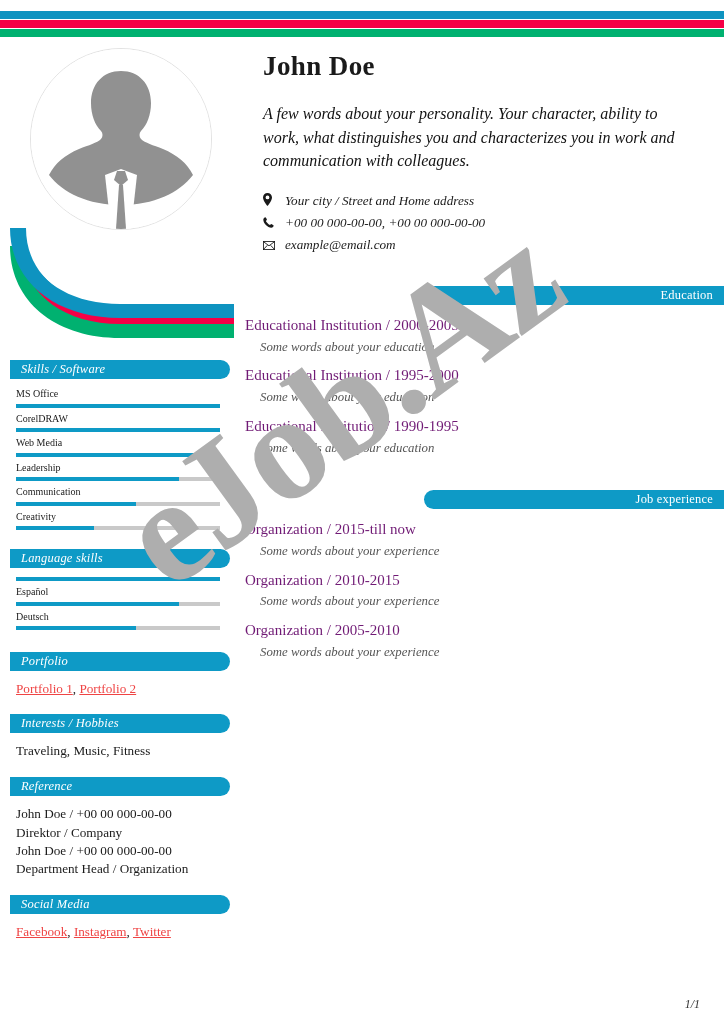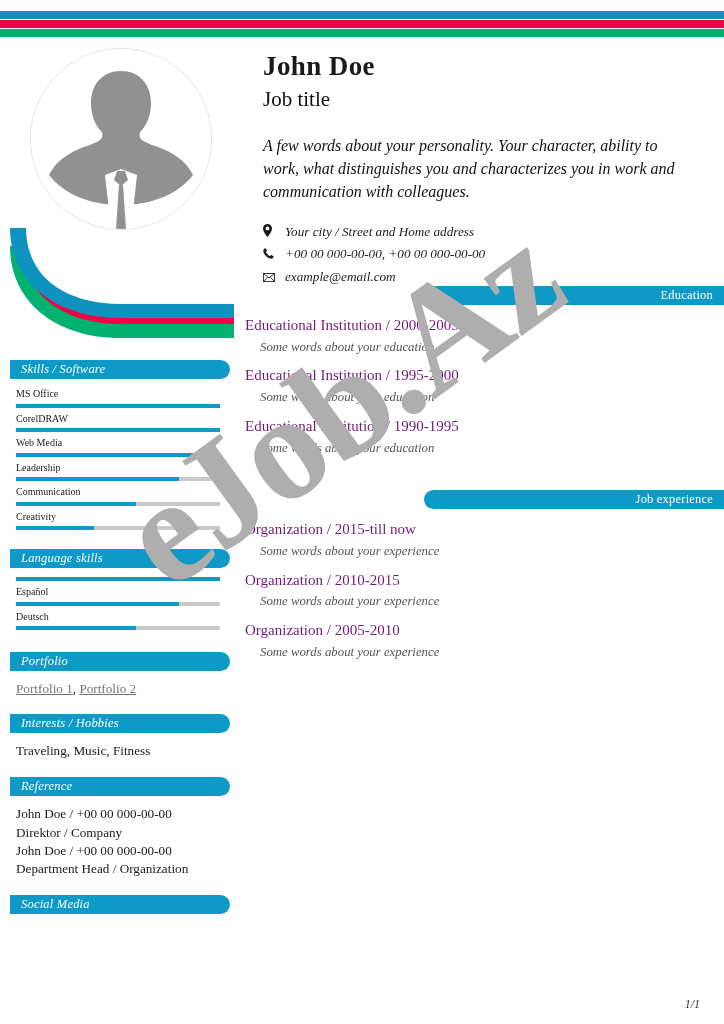--- a/index.html
+++ b/index.html
@@ -174,21 +174,21 @@
     background: #0e9ac6;
   }
 
   .plain-text {
     font-size: 13.2px;
     line-height: 1.38;
     color: #1a1a1a;
   }
   .linkline { font-size: 13.2px; line-height: 1.38; }
   .lnk {
-    color: #737373;
+    color: #ef4444;
     text-decoration: underline;
   }
 
   
   .main {
     position: absolute;
     left: 245px;
     top: 286px;
     width: 479px;
     z-index: 3;
@@ -266,21 +266,20 @@
       <path d="M12,0 C12,56 58,92 120,92 L234,92 L234,78 L120,78 C66,78 26,48 26,0 Z" fill="#0e93c0"></path>
       <path d="M26,0 C26,48 66,78 120,78 L234,78 L234,92 L120,92 C58,92 12,56 12,0 Z" fill="none"></path>
       <path d="M12,8 C12,62 58,100 120,100 L234,100 L234,86 L120,86 C64,86 24,54 24,8 Z" fill="#f50046"></path>
       <path d="M10,18 C10,74 56,110 120,110 L234,110 L234,96 L120,96 C62,96 22,64 22,18 Z" fill="#00b170"></path>
       <path d="M10,0 C10,54 56,90 120,90 L234,90 L234,76 L120,76 C64,76 24,46 24,0 Z" fill="#0e93c0"></path>
     </svg>
   </div>
 
   <div class="header-right">
     <div class="name">John Doe</div>
-    <div class="jobtitle">Job title</div>
     <div class="about">A few words about your personality. Your character, ability to work, what distinguishes you and characterizes you in work and communication with colleagues.</div>
     <div class="contact">
 
       <div class="contact-row">
         <span class="contact-ico">
           <svg width="9" height="13" viewBox="0 0 9 13">
               <path d="M4.5 0C2 0 0 2 0 4.5C0 8 4.5 13 4.5 13S9 8 9 4.5C9 2 7 0 4.5 0z M4.5 6.3a1.9 1.9 0 1 1 0-3.8 1.9 1.9 0 0 1 0 3.8z" fill="#1a1a1a"></path>
             </svg>
         </span>
         <span>Your city / Street and Home address</span>
@@ -392,20 +391,23 @@
       <div class="sec-body">
         <div class="plain-text">John Doe / +00 00 000-00-00</div>
         <div class="plain-text">Direktor / Company</div>
         <div class="plain-text">John Doe / +00 00 000-00-00</div>
         <div class="plain-text">Department Head / Organization</div>
       </div>
     </div>
 
     <div class="sec" style="margin-top:17px;">
       <div class="bar-left">Social Media</div>
+      <div class="sec-body linkline">
+        <a href="#" class="lnk">Facebook</a><span>, </span><a href="#" class="lnk">Instagram</a><span>, </span><a href="#" class="lnk">Twitter</a>
+      </div>
     </div>
 
   </div>
 
   <div class="main">
 
     <div>
       <div class="bar-right">Education</div>
       <div class="entry">
         <div class="entry-title">Educational Institution / 2000-2005</div>

